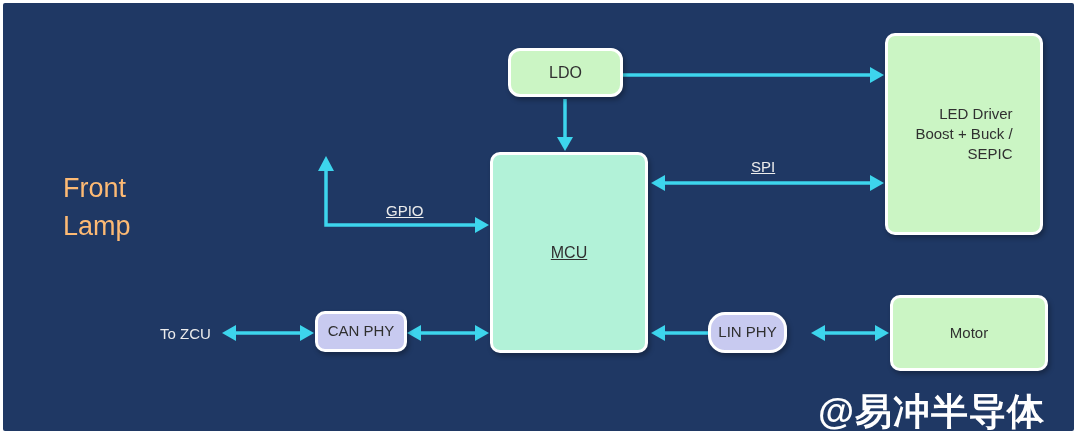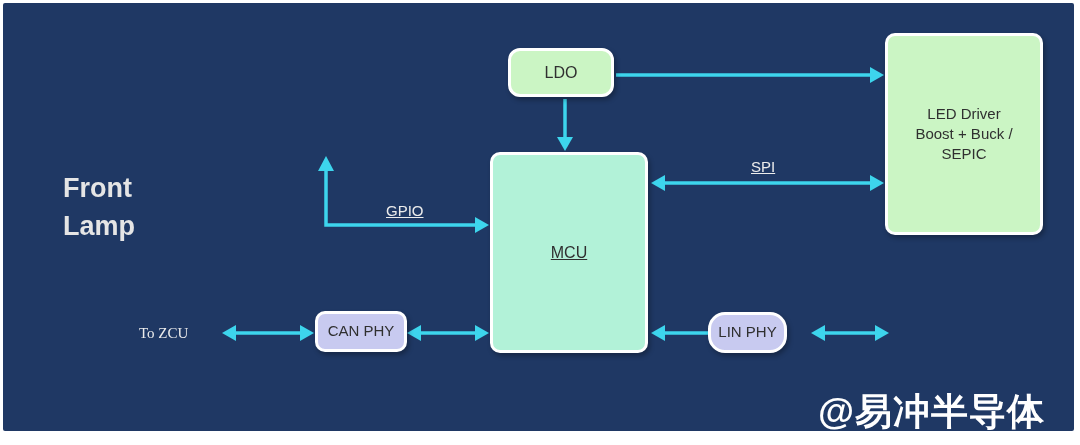--- a/index.html
+++ b/index.html
@@ -43,46 +43,46 @@
     font-size: 16px;
     box-shadow: 2px 3px 5px rgba(0,0,0,0.30);
     white-space: pre-line;
     line-height: 1.35;
   }
   .node.green    { background: #cbf5c4; }
   .node.mint     { background: #b2f2d8; text-decoration: underline; }
   .node.lavender { background: #c8caf0; }
 
   .node-hsd   { left: 233px; top:  83px; width: 158px; height:  74px; }
-  .node-ldo   { left: 508px; top:  48px; width: 106px; height:  49px; border-radius: 12px; }
-  .node-led   { left: 885px; top:  33px; width: 158px; height: 202px; font-size: 15px; }
+  .node-ldo   { left: 508px; top:  48px; width: 115px; height:  49px; border-radius: 12px; }
+  .node-led   { left: 885px; top:  33px; width: 158px; height: 202px; font-size: 15px; text-align: right; }
   .node-mcu   { left: 490px; top: 152px; width: 158px; height: 201px; }
   .node-can   { left: 315px; top: 311px; width:  92px; height:  41px; font-size: 15px; }
   .node-lin   { left: 732px; top: 312px; width:  79px; height:  41px; font-size: 15px; }
   .node-motor { left: 890px; top: 295px; width: 158px; height:  76px; font-size: 15px; }
 
   .flabel {
     position: absolute;
     color: #ececec;
     font-size: 15px;
     white-space: nowrap;
   }
   .label-tozcu { left: 155px; top: 325px; }
   .label-gpio  { left: 386px; top: 202px; text-decoration: underline; }
   .label-spi   { left: 751px; top: 158px; }
 
   .diagram-title {
     position: absolute;
     left: 63px;
     top: 169px;
     width: 110px;
-    color: #e5e5e5;
+    color: #fdba74;
     font-size: 27px;
     line-height: 38px;
-    font-weight: 700;
+    font-weight: 400;
   }
   .watermark {
     position: absolute;
     right: 32px;
     top: 387px;
     color: #ffffff;
     font-size: 37px;
     font-weight: 600;
     letter-spacing: 1px;
     white-space: nowrap;
@@ -139,22 +139,23 @@
     <div class="node green node-led" style="left:882px; top:30px;">LED Driver
 Boost + Buck /
 SEPIC</div>
 
     <div class="node mint node-mcu" style="left:487px; top:149px;">MCU</div>
 
     <div class="node lavender node-can" style="left:312px; top:308px;">CAN PHY</div>
 
     <div class="node lavender node-lin" style="left:705px; top:309px;border-radius:17px;">LIN PHY</div>
 
+    <div class="node green node-motor" style="left:887px; top:292px;">Motor</div>
 
-    <div class="flabel label-tozcu" style="left:136px; top:322px;font-family:Liberation Serif, serif;">To ZCU</div>
+    <div class="flabel label-tozcu" style="left:157px; top:322px;">To ZCU</div>
 
     <div class="flabel label-gpio" style="left:383px; top:199px;">GPIO</div>
 
     <div class="flabel label-spi" style="left:748px; top:155px;text-decoration:underline;">SPI</div>
 
     <div class="watermark" style="right:29px; top:384px;">@易冲半导体</div>
   </div>
 </div>
 
 </body></html>

